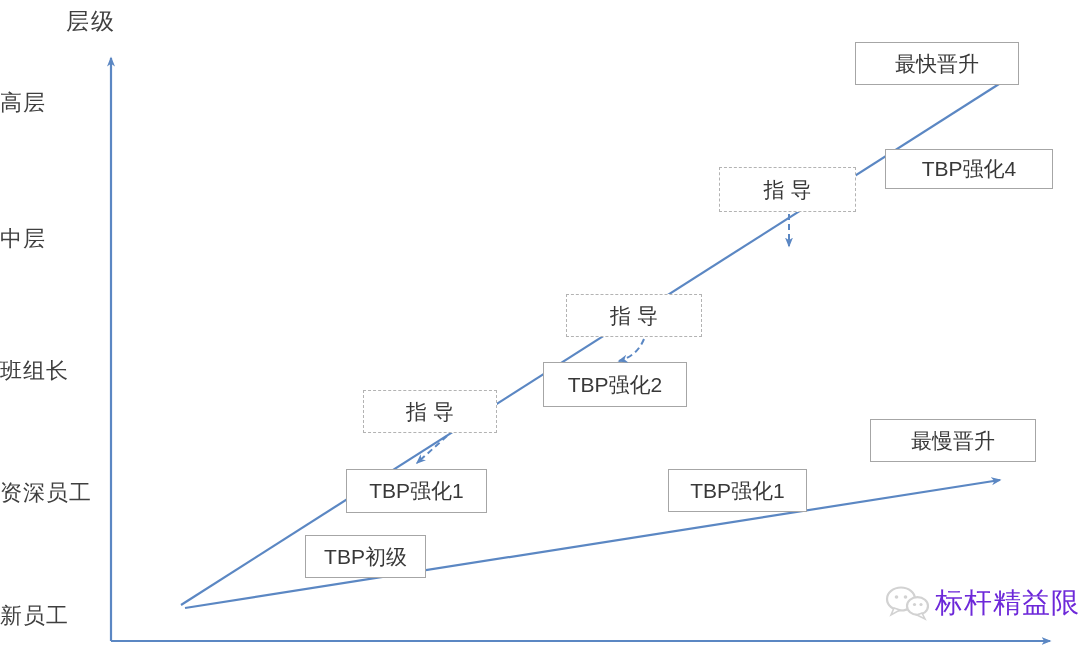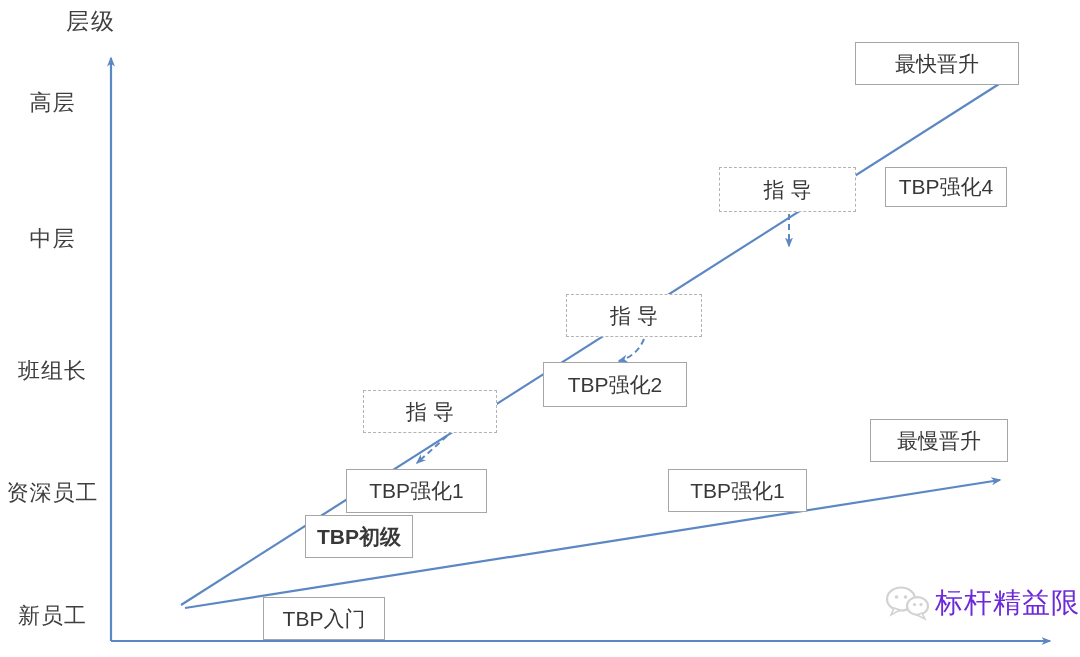--- a/index.html
+++ b/index.html
@@ -22,21 +22,21 @@
     left: 66px; top: 6px;
     width: 70px;
     font-size: 23px;
     color: #3f3f3f;
     letter-spacing: 2px;
   }
   .ylabel {
     position: absolute;
     left: 0;
     width: 105px;
-    text-align: center;
+    text-align: left;
     font-size: 22px;
     color: #3f3f3f;
     letter-spacing: 1px;
   }
   .box {
     position: absolute;
     box-sizing: border-box;
     background: #ffffff;
     border: 1.5px solid #a6a6a6;
     display: flex;
@@ -84,27 +84,26 @@
   </svg>
 
   <div class="axis-title">层级</div>
   <div class="ylabel" style="top:88px">高层</div>
   <div class="ylabel" style="top:224px">中层</div>
   <div class="ylabel" style="top:356px">班组长</div>
   <div class="ylabel" style="top:601px">新员工</div>
   <div class="ylabel" style="top:478px">资深员工</div>
 
   <div class="box" style="left:855px; top:42px;  width:164px; height:43px;">最快晋升</div>
-  <div class="box" style="left:885px; top:167px; width:122px; height:40px;">TBP强化4</div>
+  <div class="box" style="left:885px; top:149px; width:168px; height:40px;">TBP强化4</div>
   <div class="box" style="left:543px; top:362px; width:144px; height:45px;">TBP强化2</div>
   <div class="box" style="left:346px; top:469px; width:141px; height:44px;">TBP强化1</div>
-  <div class="box" style="left:305px; top:515px; width:108px; height:43px;font-weight:bold;">TBP初级</div>
-  <div class="box" style="left:263px; top:597px; width:122px; height:43px;">TBP入门</div>
+  <div class="box" style="left:305px; top:535px; width:121px; height:43px;">TBP初级</div>
 
-  <div class="box" style="left:870px; top:419px; width:138px; height:43px;">最慢晋升</div>
+  <div class="box" style="left:870px; top:419px; width:166px; height:43px;">最慢晋升</div>
   <div class="box" style="left:668px; top:469px; width:139px; height:43px;">TBP强化1</div>
 
   <div class="box dashed" style="left:719px; top:167px; width:137px; height:45px;">指导</div>
   <div class="box dashed" style="left:566px; top:294px; width:136px; height:43px;">指导</div>
   <div class="box dashed" style="left:363px; top:390px; width:134px; height:43px;">指导</div>
 
   <svg class="lines-svg" viewBox="0 0 1080 657" aria-hidden="true" style="pointer-events:none;">
     <line x1="789" y1="214" x2="789" y2="246" stroke="#5b87c3" stroke-width="2" stroke-dasharray="6 4" marker-end="url(#arrowBlue)"></line>
     <path d="M 644 339 Q 637 356 619 361" fill="none" stroke="#5b87c3" stroke-width="2" stroke-dasharray="6 4" marker-end="url(#arrowBlue)"></path>
     <line x1="447" y1="436" x2="417" y2="463" stroke="#5b87c3" stroke-width="2" stroke-dasharray="6 4" marker-end="url(#arrowBlue)"></line>

